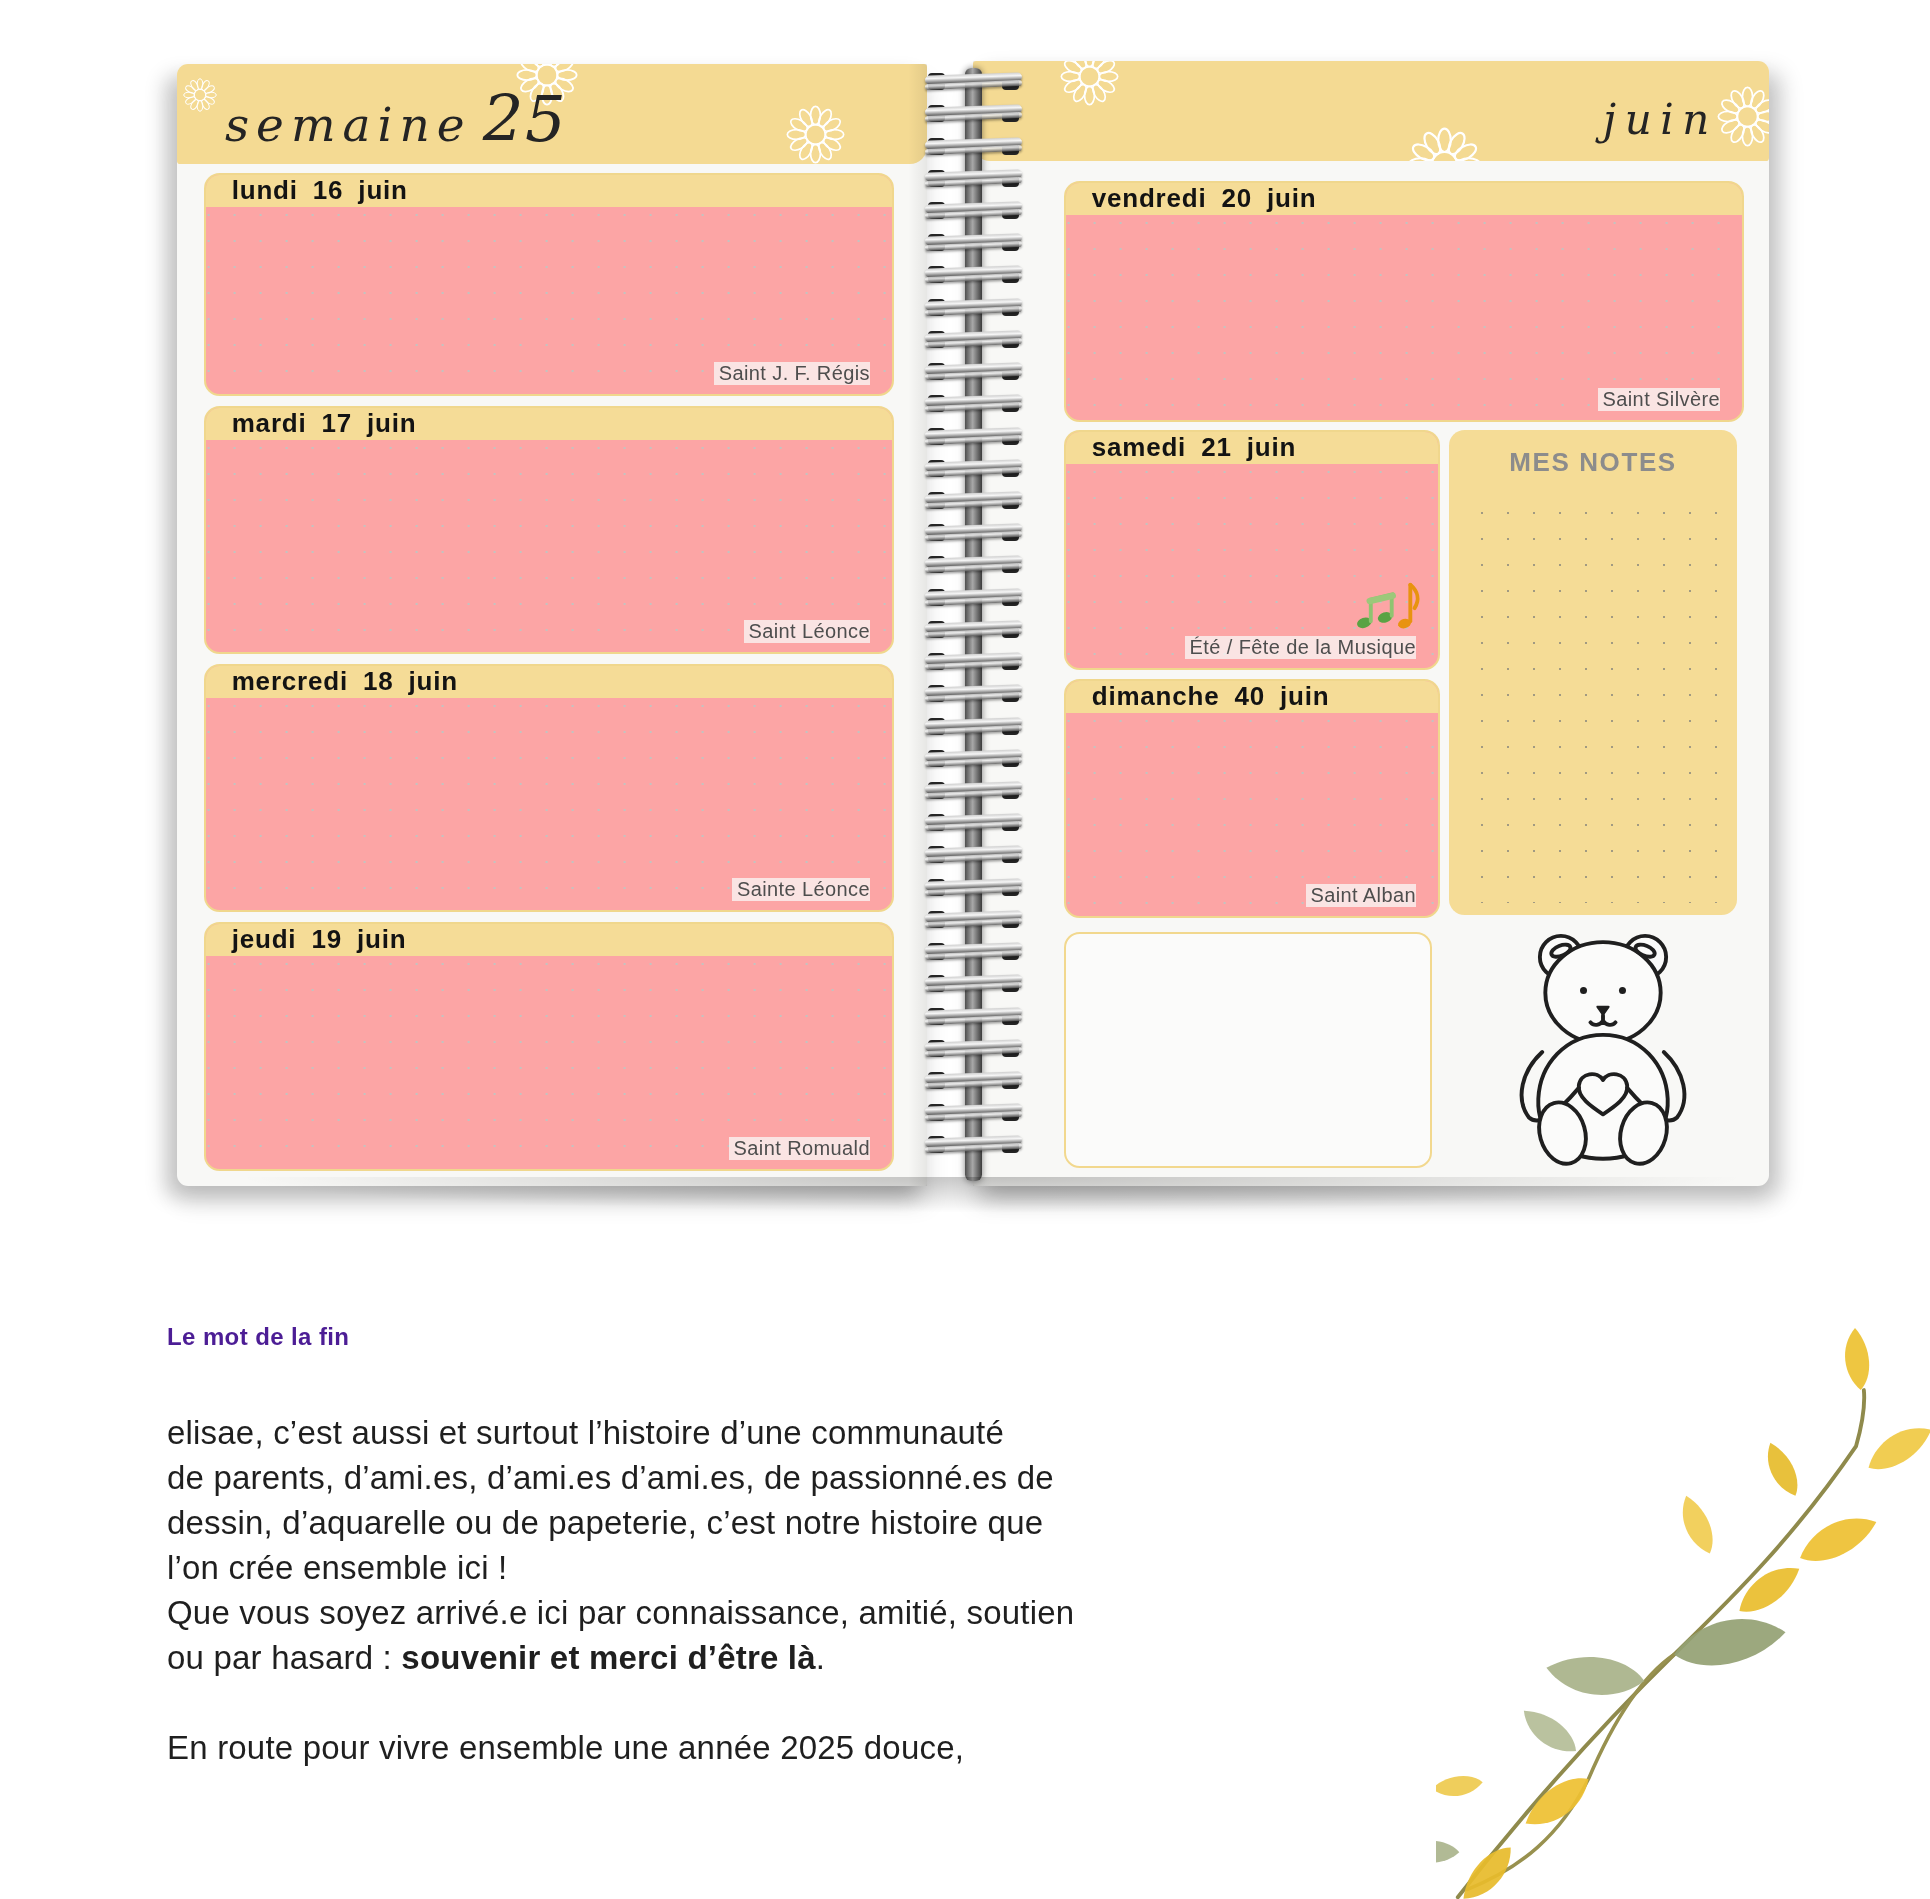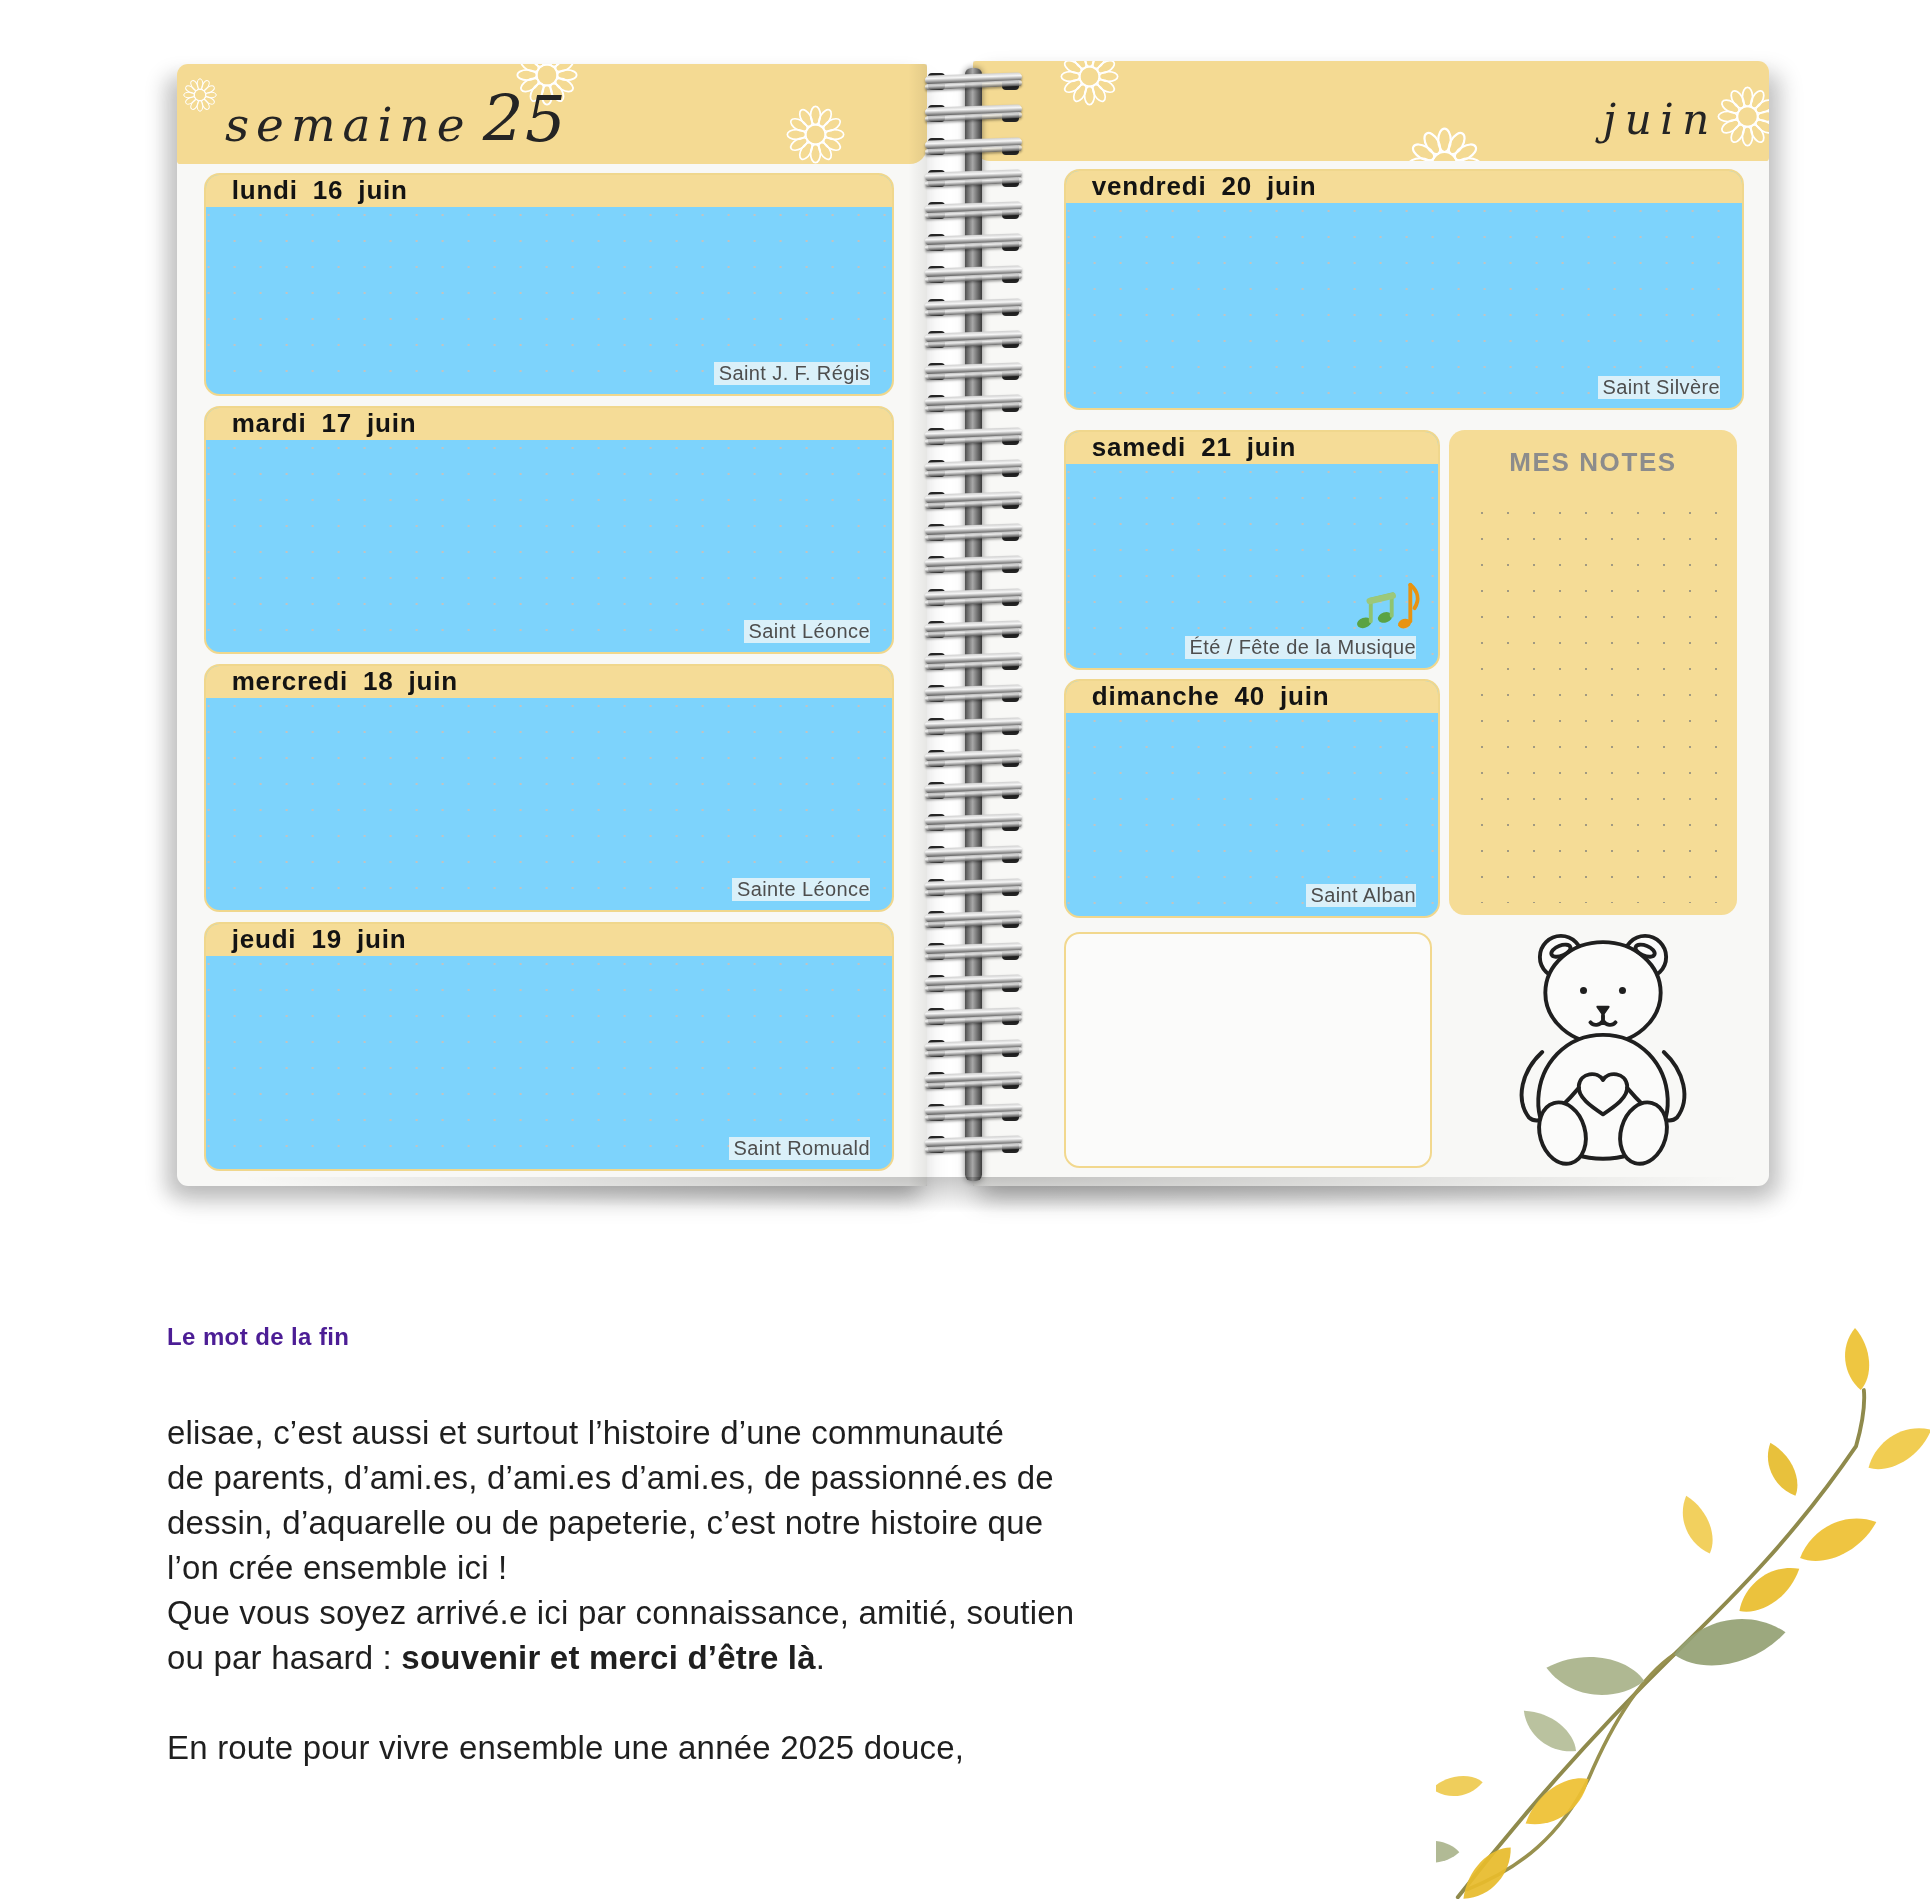--- a/index.html
+++ b/index.html
@@ -27,35 +27,35 @@
   .page-right .band{border-radius:3.1px 11px 3.1px 17px;}
   .script{position:absolute;font-family:"DejaVu Serif",serif;font-style:italic;
     color:#242424;white-space:nowrap;}
   .week-script{left:48px;bottom:7.8px;font-size:47px;letter-spacing:7px;}
   .week-script .num{font-size:64px;letter-spacing:1.6px;margin-left:11px;}
   .month-script{right:51px;bottom:17px;font-size:42px;letter-spacing:8.6px;}
   .sunflower{position:absolute;pointer-events:none;}
 
   
   .day-block{position:absolute;border:2.3px solid #f0d78d;border-radius:15.6px;
-    background:#7dd3fc;overflow:hidden;}
+    background:#fca5a5;overflow:hidden;}
   .day-header{position:absolute;top:-0.8px;left:-0.8px;right:-0.8px;height:33px;background:#f5dc97;
     display:flex;align-items:center;padding-left:26.5px;
     font-size:26px;font-weight:600;letter-spacing:0.8px;word-spacing:7px;color:#131313;}
   .day-body{position:absolute;left:0;right:0;top:33px;bottom:0;
     background-image:radial-gradient(circle,#c3c3c0 1.3px,rgba(0,0,0,0) 1.5px);
     background-size:26px 26px;background-position:15.6px 20px;}
   .saint{position:absolute;right:22px;bottom:9.3px;font-size:20px;color:#4e4e4e;
     letter-spacing:0.4px;background:rgba(250,250,248,.75);padding-left:4.7px;}
 
   #block-lundi   {left:204px; top:173px; width:686px;height:219px;}
   #block-mardi   {left:204px; top:406px; width:686px;height:244px;}
   #block-mercredi{left:204px; top:664px; width:686px;height:244px;}
   #block-jeudi   {left:204px; top:922px;width:686px;height:245px;}
-  #block-vendredi{left:1064px;top:169px; width:676px;height:237px;}
+  #block-vendredi{left:1064px;top:181px; width:676px;height:237px;}
   #block-samedi  {left:1064px;top:430px; width:372px;height:236px;}
   #block-dimanche{left:1064px;top:679px; width:372px;height:235px;}
 
   .empty-box{position:absolute;left:1064px;top:932px;width:364px;height:232px;
     border:2.3px solid #f2d88e;border-radius:15.6px;background:#fbfbfa;}
 
   
   .notes-panel{position:absolute;left:1449px;top:430px;width:288px;height:485px;
     background:#f5dc96;border-radius:15.6px;}
   .notes-title{margin-top:17px;text-align:center;font-size:26px;font-weight:700;

